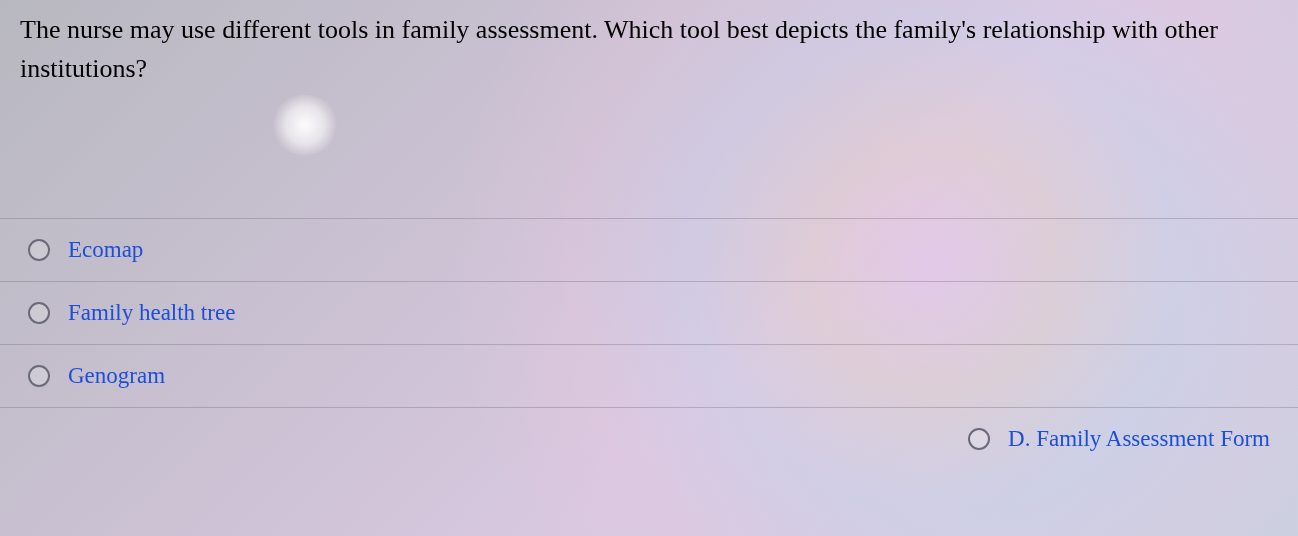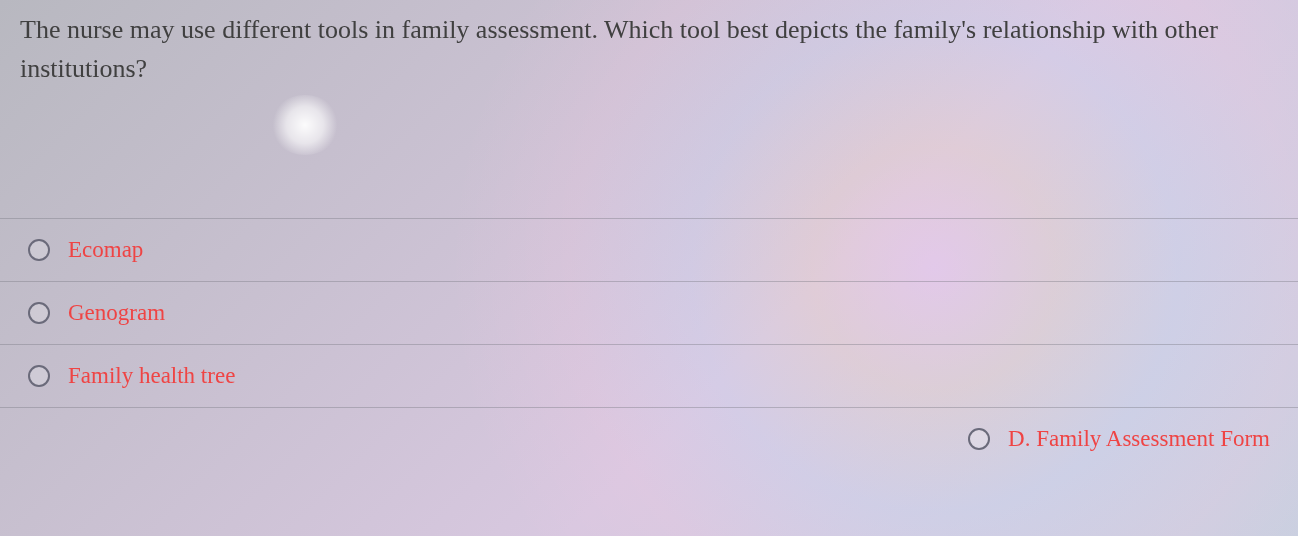--- a/index.html
+++ b/index.html
@@ -39,21 +39,21 @@
       border-radius: 50%;
       pointer-events: none;
     }
     .question-container {
       padding: 10px 20px 0 20px;
       position: relative;
       z-index: 1;
     }
     .question-text {
       font-size: 26px;
-      color: #404040;
+      color: #000000;
       line-height: 1.5;
       font-weight: 400;
     }
     .options-container {
       margin-top: 130px;
       position: relative;
       z-index: 1;
     }
     .option-row {
       display: flex;
@@ -71,44 +71,44 @@
       height: 22px;
       border: 2px solid #6a6a7a;
       border-radius: 50%;
       background: rgba(255,255,255,0.2);
       flex-shrink: 0;
       margin-right: 18px;
       cursor: pointer;
     }
     .option-label {
       font-size: 23px;
-      color: #ef4444;
+      color: #1d4ed8;
       font-weight: 400;
     }
   </style>
 </head>
 <body>
 
 <div class="moire-overlay"></div>
 <div class="glare"></div>
 
 <div class="question-container">
   <div class="question-text">The nurse may use different tools in family assessment. Which tool best depicts the family's relationship with other institutions?</div>
 </div>
 
 <div class="options-container">
   <div class="option-row">
     <div class="radio-circle"></div>
     <div class="option-label">Ecomap</div>
   </div>
   <div class="option-row">
     <div class="radio-circle"></div>
-    <div class="option-label">Genogram</div>
+    <div class="option-label">Family health tree</div>
   </div>
   <div class="option-row">
     <div class="radio-circle"></div>
-    <div class="option-label">Family health tree</div>
+    <div class="option-label">Genogram</div>
   </div>
   <div class="option-row">
     <div class="radio-circle"></div>
     <div class="option-label">D. Family Assessment Form</div>
   </div>
 </div>
 
 </body></html>

